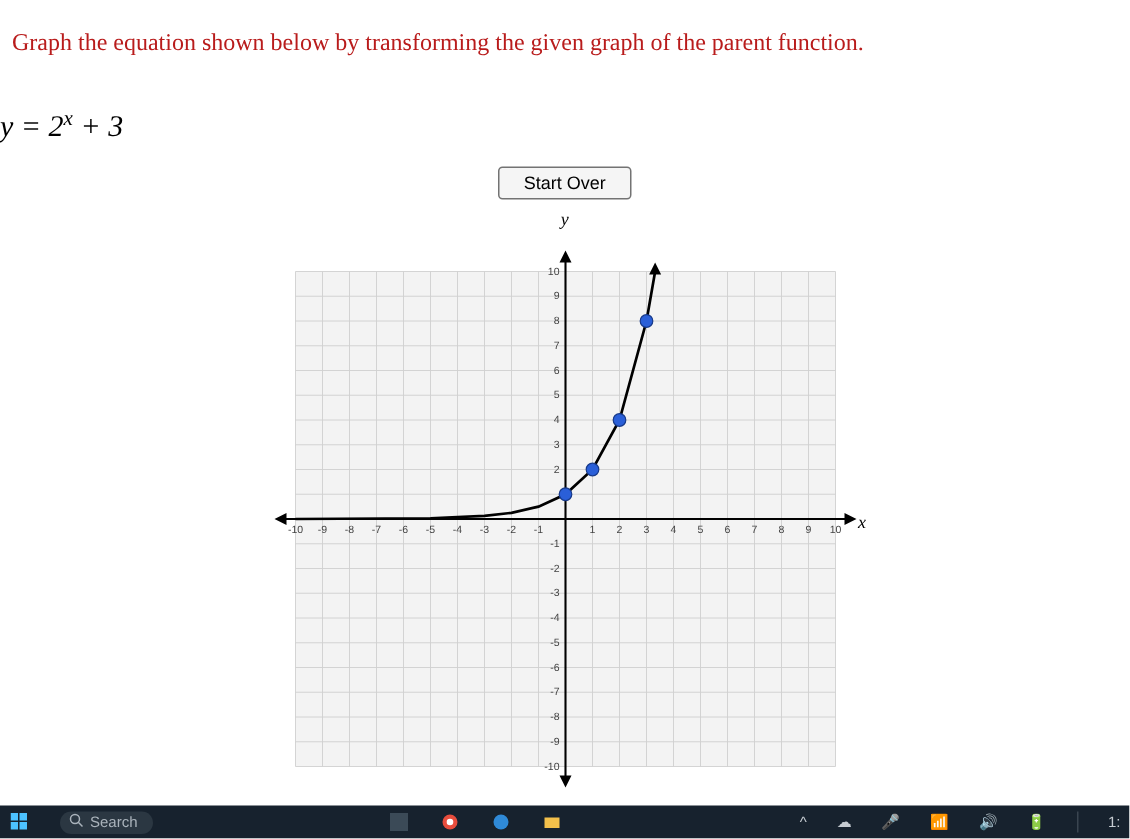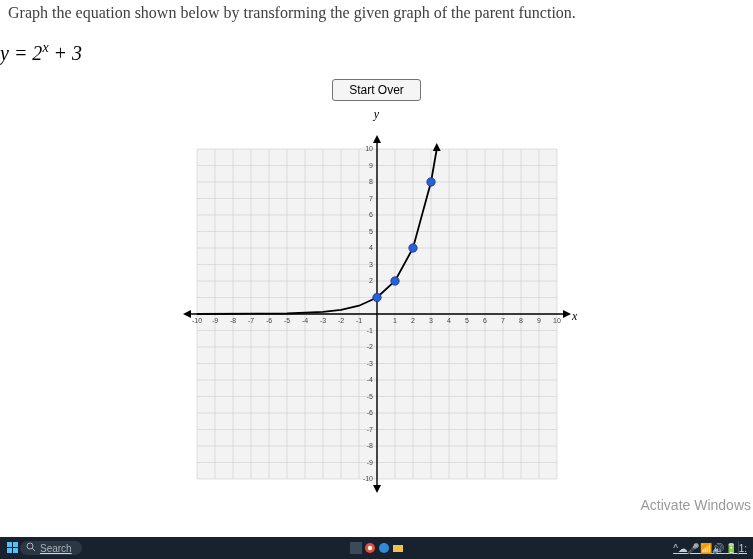--- a/index.html
+++ b/index.html
@@ -6,22 +6,22 @@
   body {
     font-family: Georgia, 'Times New Roman', serif;
     background: #ffffff;
     width: 753px;
     height: 559px;
     position: relative;
     overflow: hidden;
   }
   .instruction {
     font-size: 16px;
-    padding: 4px 8px;
-    color: #404040;
+    padding: 20px 8px;
+    color: #b91c1c;
   }
   .equation {
     text-align: left;
     font-family: 'Times New Roman', serif;
     font-style: italic;
     font-size: 20px;
     margin: 14px 0 6px 0;
   }
   .equation sup { font-style: italic; font-size: 0.7em; }
   .start-over {
@@ -66,21 +66,21 @@
     background: #17222e;
     display: flex;
     align-items: center;
     justify-content: space-between;
     padding: 0 6px;
     color: #d0d6dc;
     font-family: 'Segoe UI', Arial, sans-serif;
     font-size: 10px;
   }
   .taskbar .left, .taskbar .center, .taskbar .right {
-    display: flex; align-items: center; gap: 0; text-decoration: underline;
+    display: flex; align-items: center; gap: 20px;
   }
   .taskbar .search {
     background: #2b3742;
     border-radius: 10px;
     padding: 1px 10px 1px 6px;
     display: flex; align-items: center; gap: 4px;
     color: #aab3bb;
   }
   .tray-icon { font-size: 10px; color: #c6ccd2; }
   .task-icon {
@@ -206,21 +206,20 @@
         <circle cx="205" cy="173.49999999999997" r="4.2" fill="#2a5fd8" stroke="#16398a" stroke-width="0.8"></circle>
         <circle cx="223.00000000000003" cy="157" r="4.2" fill="#2a5fd8" stroke="#16398a" stroke-width="0.8"></circle>
         <circle cx="241" cy="124.00000000000003" r="4.2" fill="#2a5fd8" stroke="#16398a" stroke-width="0.8"></circle>
         <circle cx="259" cy="58" r="4.2" fill="#2a5fd8" stroke="#16398a" stroke-width="0.8"></circle>
       </g>
     <text id="x-axis-label" x="400" y="196" font-style="italic" font-family="Times New Roman" font-size="12">x</text>
   </svg>
 </div>
 
 <div class="watermark">
-  <div>Activate Windows</div>
 </div>
 
 <div class="taskbar">
   <div class="left">
     <span class="task-icon">
       <svg width="12" height="12" viewBox="0 0 12 12">
           <rect x="0" y="0" width="5" height="5" fill="#4cc2ff"></rect>
           <rect x="6" y="0" width="5" height="5" fill="#4cc2ff"></rect>
           <rect x="0" y="6" width="5" height="5" fill="#4cc2ff"></rect>
           <rect x="6" y="6" width="5" height="5" fill="#4cc2ff"></rect>

